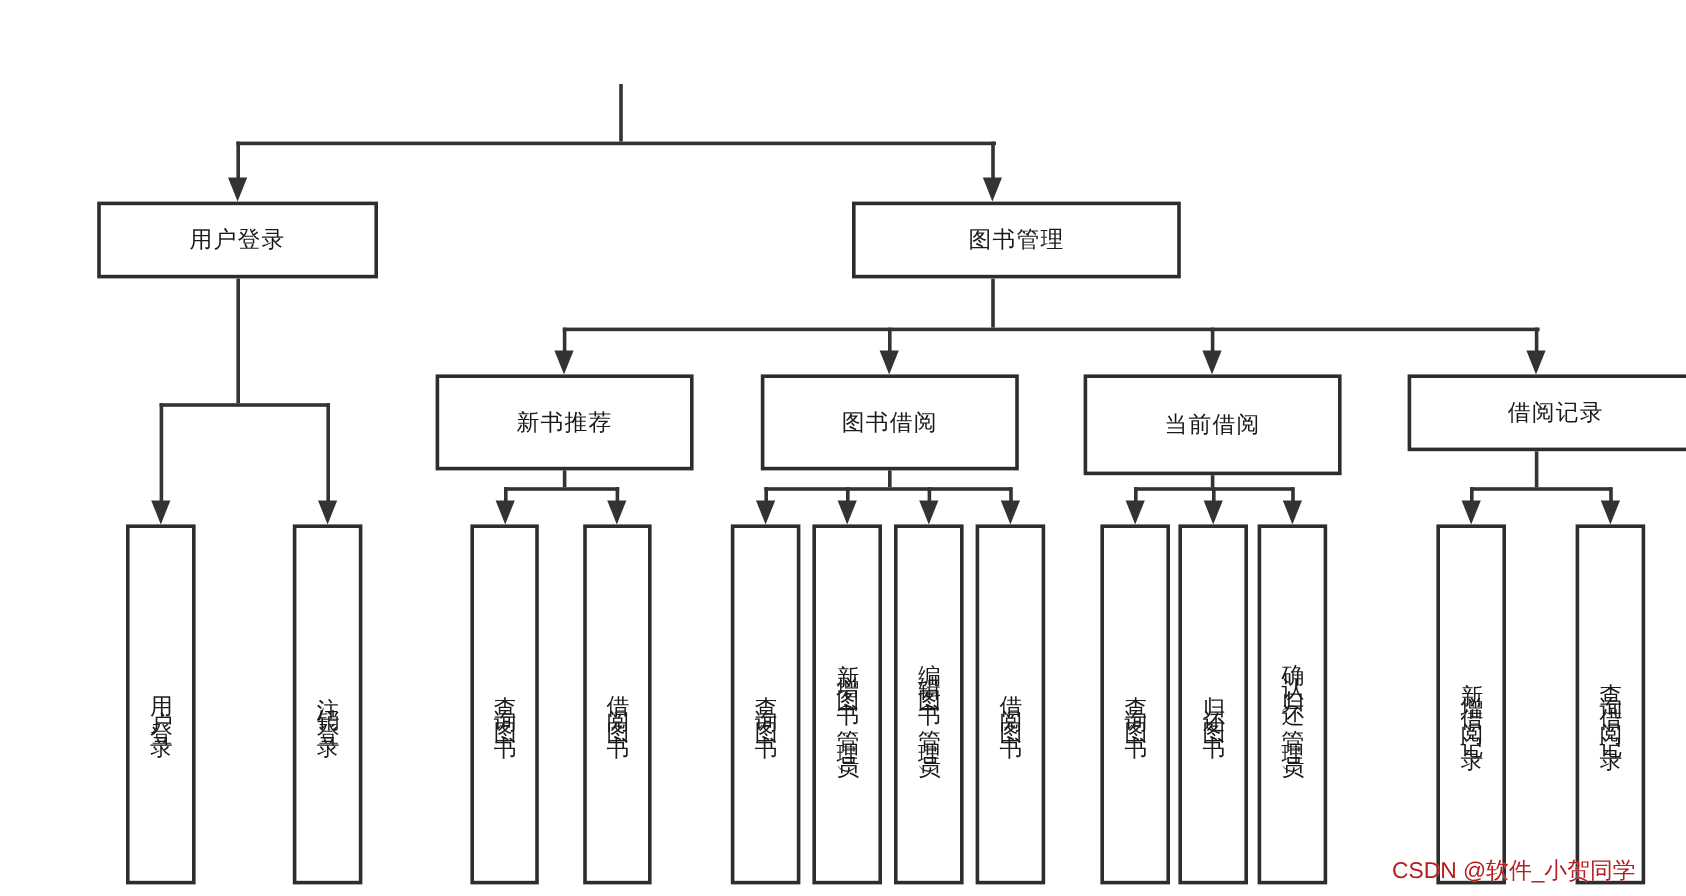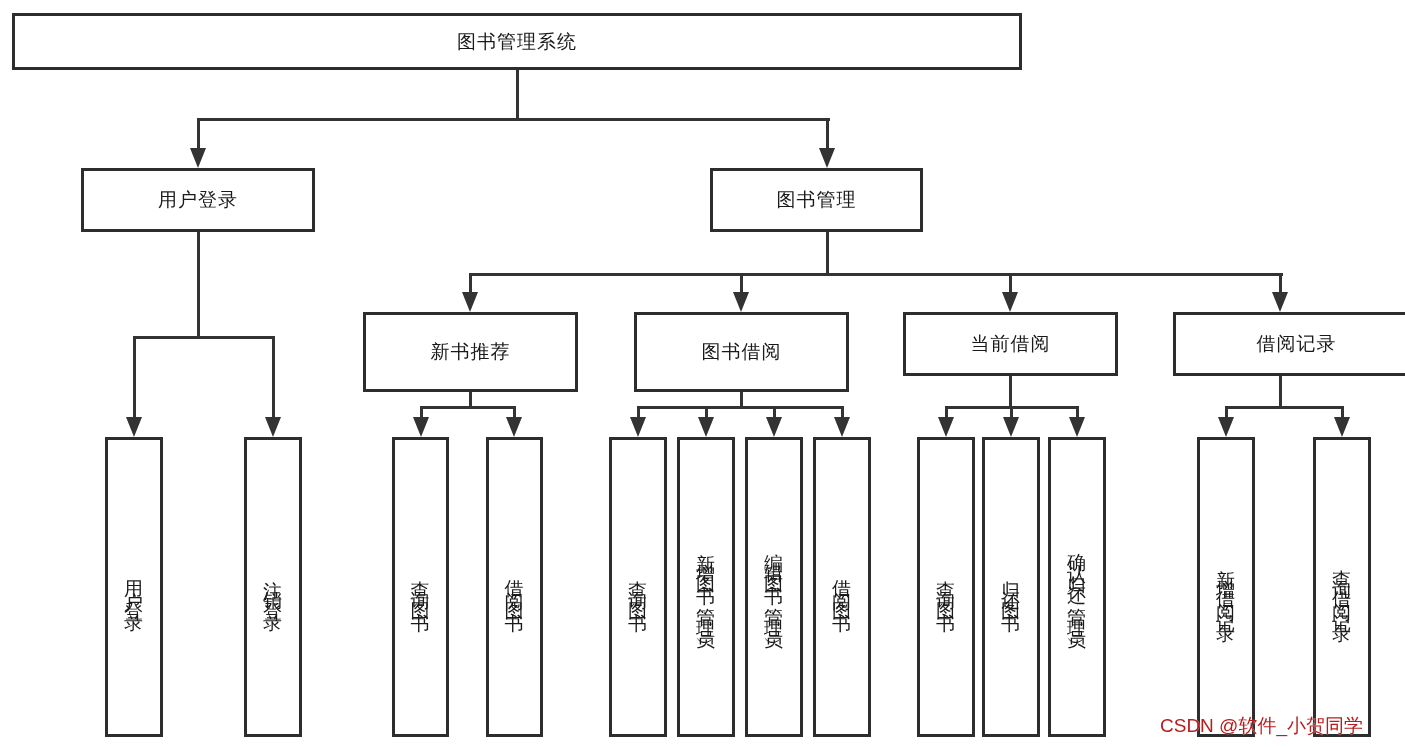--- a/index.html
+++ b/index.html
@@ -59,56 +59,53 @@
     white-space: nowrap;
     z-index: 3;
     text-shadow: 0 0 1px #ffffff;
   }
 </style>
 </head>
 <body>
 
 <div class="canvas">
 
-  <div class="box" style="left:12px; top:13px; width:1010px; height:57px;">
-    <span>图书管理系统</span>
-  </div>
 
   <div class="line" style="left:516px; top:70px; width:3px; height:48px;"></div>
   <div class="line" style="left:197px; top:118px; width:633px; height:3px;"></div>
   <div class="line" style="left:197px; top:118px; width:3px; height:32px;"></div>
   <div class="arrowhead" style="left:190px; top:148px;"></div>
   <div class="line" style="left:826px; top:118px; width:3px; height:32px;"></div>
   <div class="arrowhead" style="left:819px; top:148px;"></div>
 
   <div class="box" style="left:81px; top:168px; width:234px; height:64px;">
     <span>用户登录</span>
   </div>
-  <div class="box" style="left:710px; top:168px; width:213px; height:64px;">
+  <div class="box" style="left:710px; top:168px; width:274px; height:64px;">
     <span>图书管理</span>
   </div>
 
   <div class="line" style="left:826px; top:232px; width:3px; height:41px;"></div>
   <div class="line" style="left:469px; top:273px; width:814px; height:3px;"></div>
   <div class="line" style="left:469px; top:273px; width:3px; height:20px;"></div>
   <div class="arrowhead" style="left:462px; top:292px;"></div>
   <div class="line" style="left:740px; top:273px; width:3px; height:20px;"></div>
   <div class="arrowhead" style="left:733px; top:292px;"></div>
   <div class="line" style="left:1009px; top:273px; width:3px; height:20px;"></div>
   <div class="arrowhead" style="left:1002px; top:292px;"></div>
   <div class="line" style="left:1279px; top:273px; width:3px; height:20px;"></div>
   <div class="arrowhead" style="left:1272px; top:292px;"></div>
 
   <div class="box" style="left:363px; top:312px; width:215px; height:80px;">
     <span>新书推荐</span>
   </div>
   <div class="box" style="left:634px; top:312px; width:215px; height:80px;">
     <span>图书借阅</span>
   </div>
-  <div class="box" style="left:903px; top:312px; width:215px; height:64px;">
+  <div class="box" style="left:903px; top:312px; width:215px; height:84px;">
     <span>当前借阅</span>
   </div>
   <div class="box" style="left:1173px; top:312px; width:247px; height:64px;">
     <span>借阅记录</span>
   </div>
 
   <div class="line" style="left:197px; top:232px; width:3px; height:104px;"></div>
   <div class="line" style="left:133px; top:336px; width:142px; height:3px;"></div>
   <div class="line" style="left:133px; top:336px; width:3px; height:82px;"></div>
   <div class="arrowhead" style="left:126px; top:417px;"></div>

